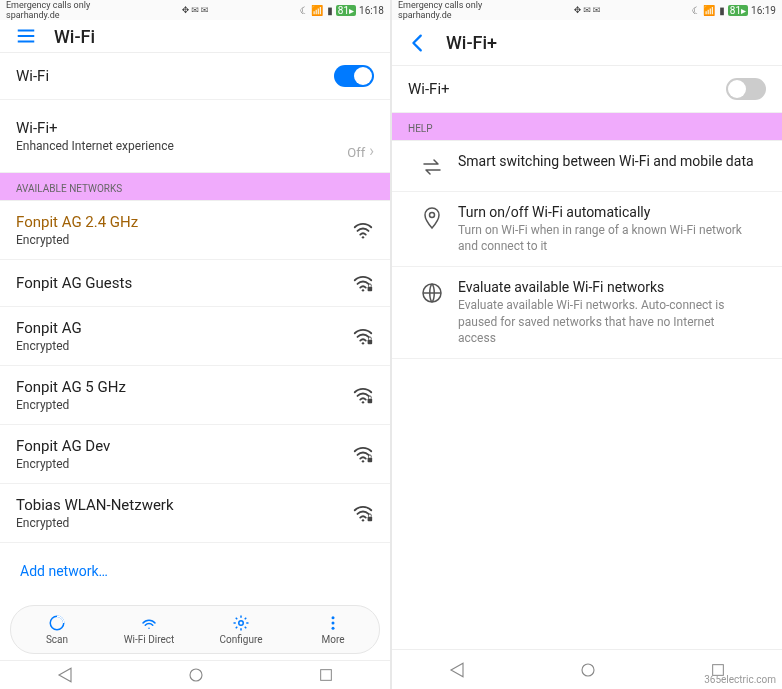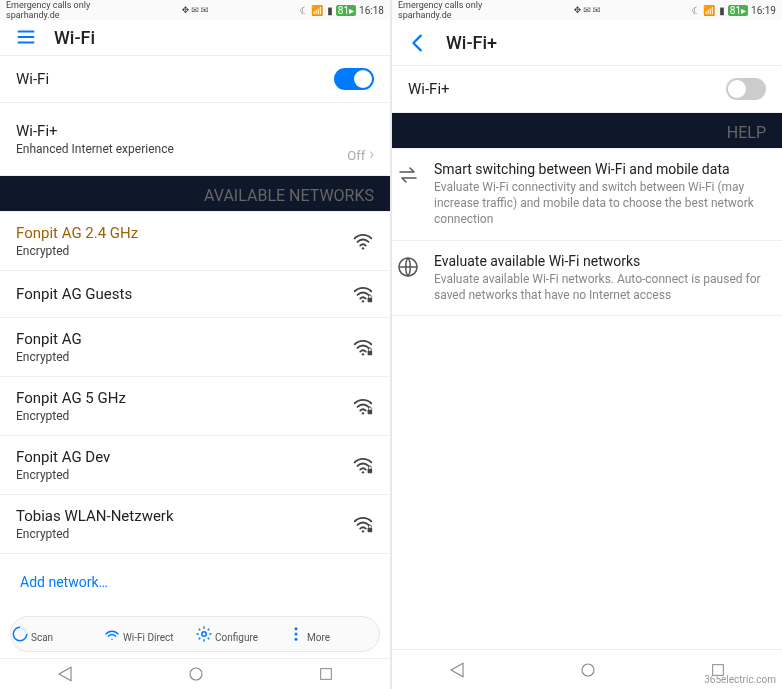--- a/index.html
+++ b/index.html
@@ -53,25 +53,24 @@
     display: flex;
     align-items: center;
     justify-content: space-between;
   }
   .row .text-block { flex: 1; }
   .row .primary { font-size: 15px; color: #222; }
   .row .secondary { font-size: 12px; color: #404040; margin-top: 2px; }
   .row.connected .primary { color: #a16207; }
   .section-header {
     padding: 10px 16px 6px;
-    font-size: 16px;
+    font-size: 10px;
     color: #666;
-    background: #0f172a;
+    background: #f0abfc;
     border-bottom: 1px solid #eee;
-    text-align: right;
   }
   .toggle {
     width: 40px; height: 22px; border-radius: 11px;
     position: relative; background: #ccc;
   }
   .toggle.on { background: #007aff; }
   .toggle::after {
     content: ""; width: 18px; height: 18px; border-radius: 50%;
     background: #fff; position: absolute; top: 2px; left: 2px;
   }
@@ -81,30 +80,30 @@
   .wifi-icon { width: 22px; height: 22px; color: #444; }
   .add-network {
     text-align: left; padding: 20px; font-size: 14px; color: #007aff;
   }
   .bottom-bar {
     display: flex; background: #fafafa;
     border-radius: 24px; margin: 6px 10px; padding: 4px 0;
     border: 1px solid #e6e6e6;
   }
   .bottom-action {
-    flex: 1; display: flex; align-items: flex-end;
+    flex: 1; display: flex; flex-direction: column; align-items: center;
     font-size: 10px; color: #555; gap: 2px; padding: 4px 0;
   }
   .bottom-action .bicon { width: 18px; height: 18px; color: #007aff; }
   .navbar {
     display: flex; justify-content: space-around; align-items: center;
     height: 40px; border-top: 1px solid #eee; color: #666;
   }
   .help-row {
-    display: flex; padding: 12px 4px; gap: 14px; border-bottom: 1px solid #f0f0f0;
+    display: flex; padding: 12px 28px; gap: 14px; border-bottom: 1px solid #f0f0f0;
   }
   .help-row .hicon { width: 24px; height: 24px; color: #555; flex-shrink: 0; margin-top: 2px; }
   .help-row .ht { font-size: 14px; color: #222; }
   .help-row .hs { font-size: 12px; color: #888; margin-top: 2px; line-height: 1.35; }
   .spacer { flex: 1; }
   .watermark {
     position: absolute; right: 6px; bottom: 4px; font-size: 10px; color: #999;
   }
   svg { display: block; }
 </style>
@@ -325,21 +324,30 @@
 
   <div class="section-header">HELP</div>
 
   <div id="help-list">
       <div class="help-row">
         <svg class="hicon" viewBox="0 0 24 24">
           <path d="M4 9h14l-4-4M20 15H6l4 4" fill="none" stroke="#555" stroke-width="1.5" stroke-linecap="round" stroke-linejoin="round"></path>
         </svg>
         <div>
     <div class="ht">Smart switching between Wi-Fi and mobile data</div>
-    <div class="hs">Evaluate Wi-Fi connectivity and switch between Wi-Fi (may increase traffic) and mobile data to choose the best network connection</div>
+  </div>
+      </div>
+      <div class="help-row">
+        <svg class="hicon" viewBox="0 0 24 24">
+          <path d="M12 2C8 2 5 5 5 9c0 5 7 13 7 13s7-8 7-13c0-4-3-7-7-7z" fill="none" stroke="#555" stroke-width="1.5"></path>
+          <circle cx="12" cy="9" r="2.5" fill="none" stroke="#555" stroke-width="1.5"></circle>
+        </svg>
+        <div>
+    <div class="ht">Turn on/off Wi-Fi automatically</div>
+    <div class="hs">Turn on Wi-Fi when in range of a known Wi-Fi network and connect to it</div>
   </div>
       </div>
       <div class="help-row">
         <svg class="hicon" viewBox="0 0 24 24">
           <circle cx="12" cy="12" r="9" fill="none" stroke="#555" stroke-width="1.5"></circle>
           <path d="M3 12h18M12 3c3 3 3 15 0 18M12 3c-3 3-3 15 0 18" fill="none" stroke="#555" stroke-width="1.5"></path>
         </svg>
         <div>
     <div class="ht">Evaluate available Wi-Fi networks</div>
     <div class="hs">Evaluate available Wi-Fi networks. Auto-connect is paused for saved networks that have no Internet access</div>

